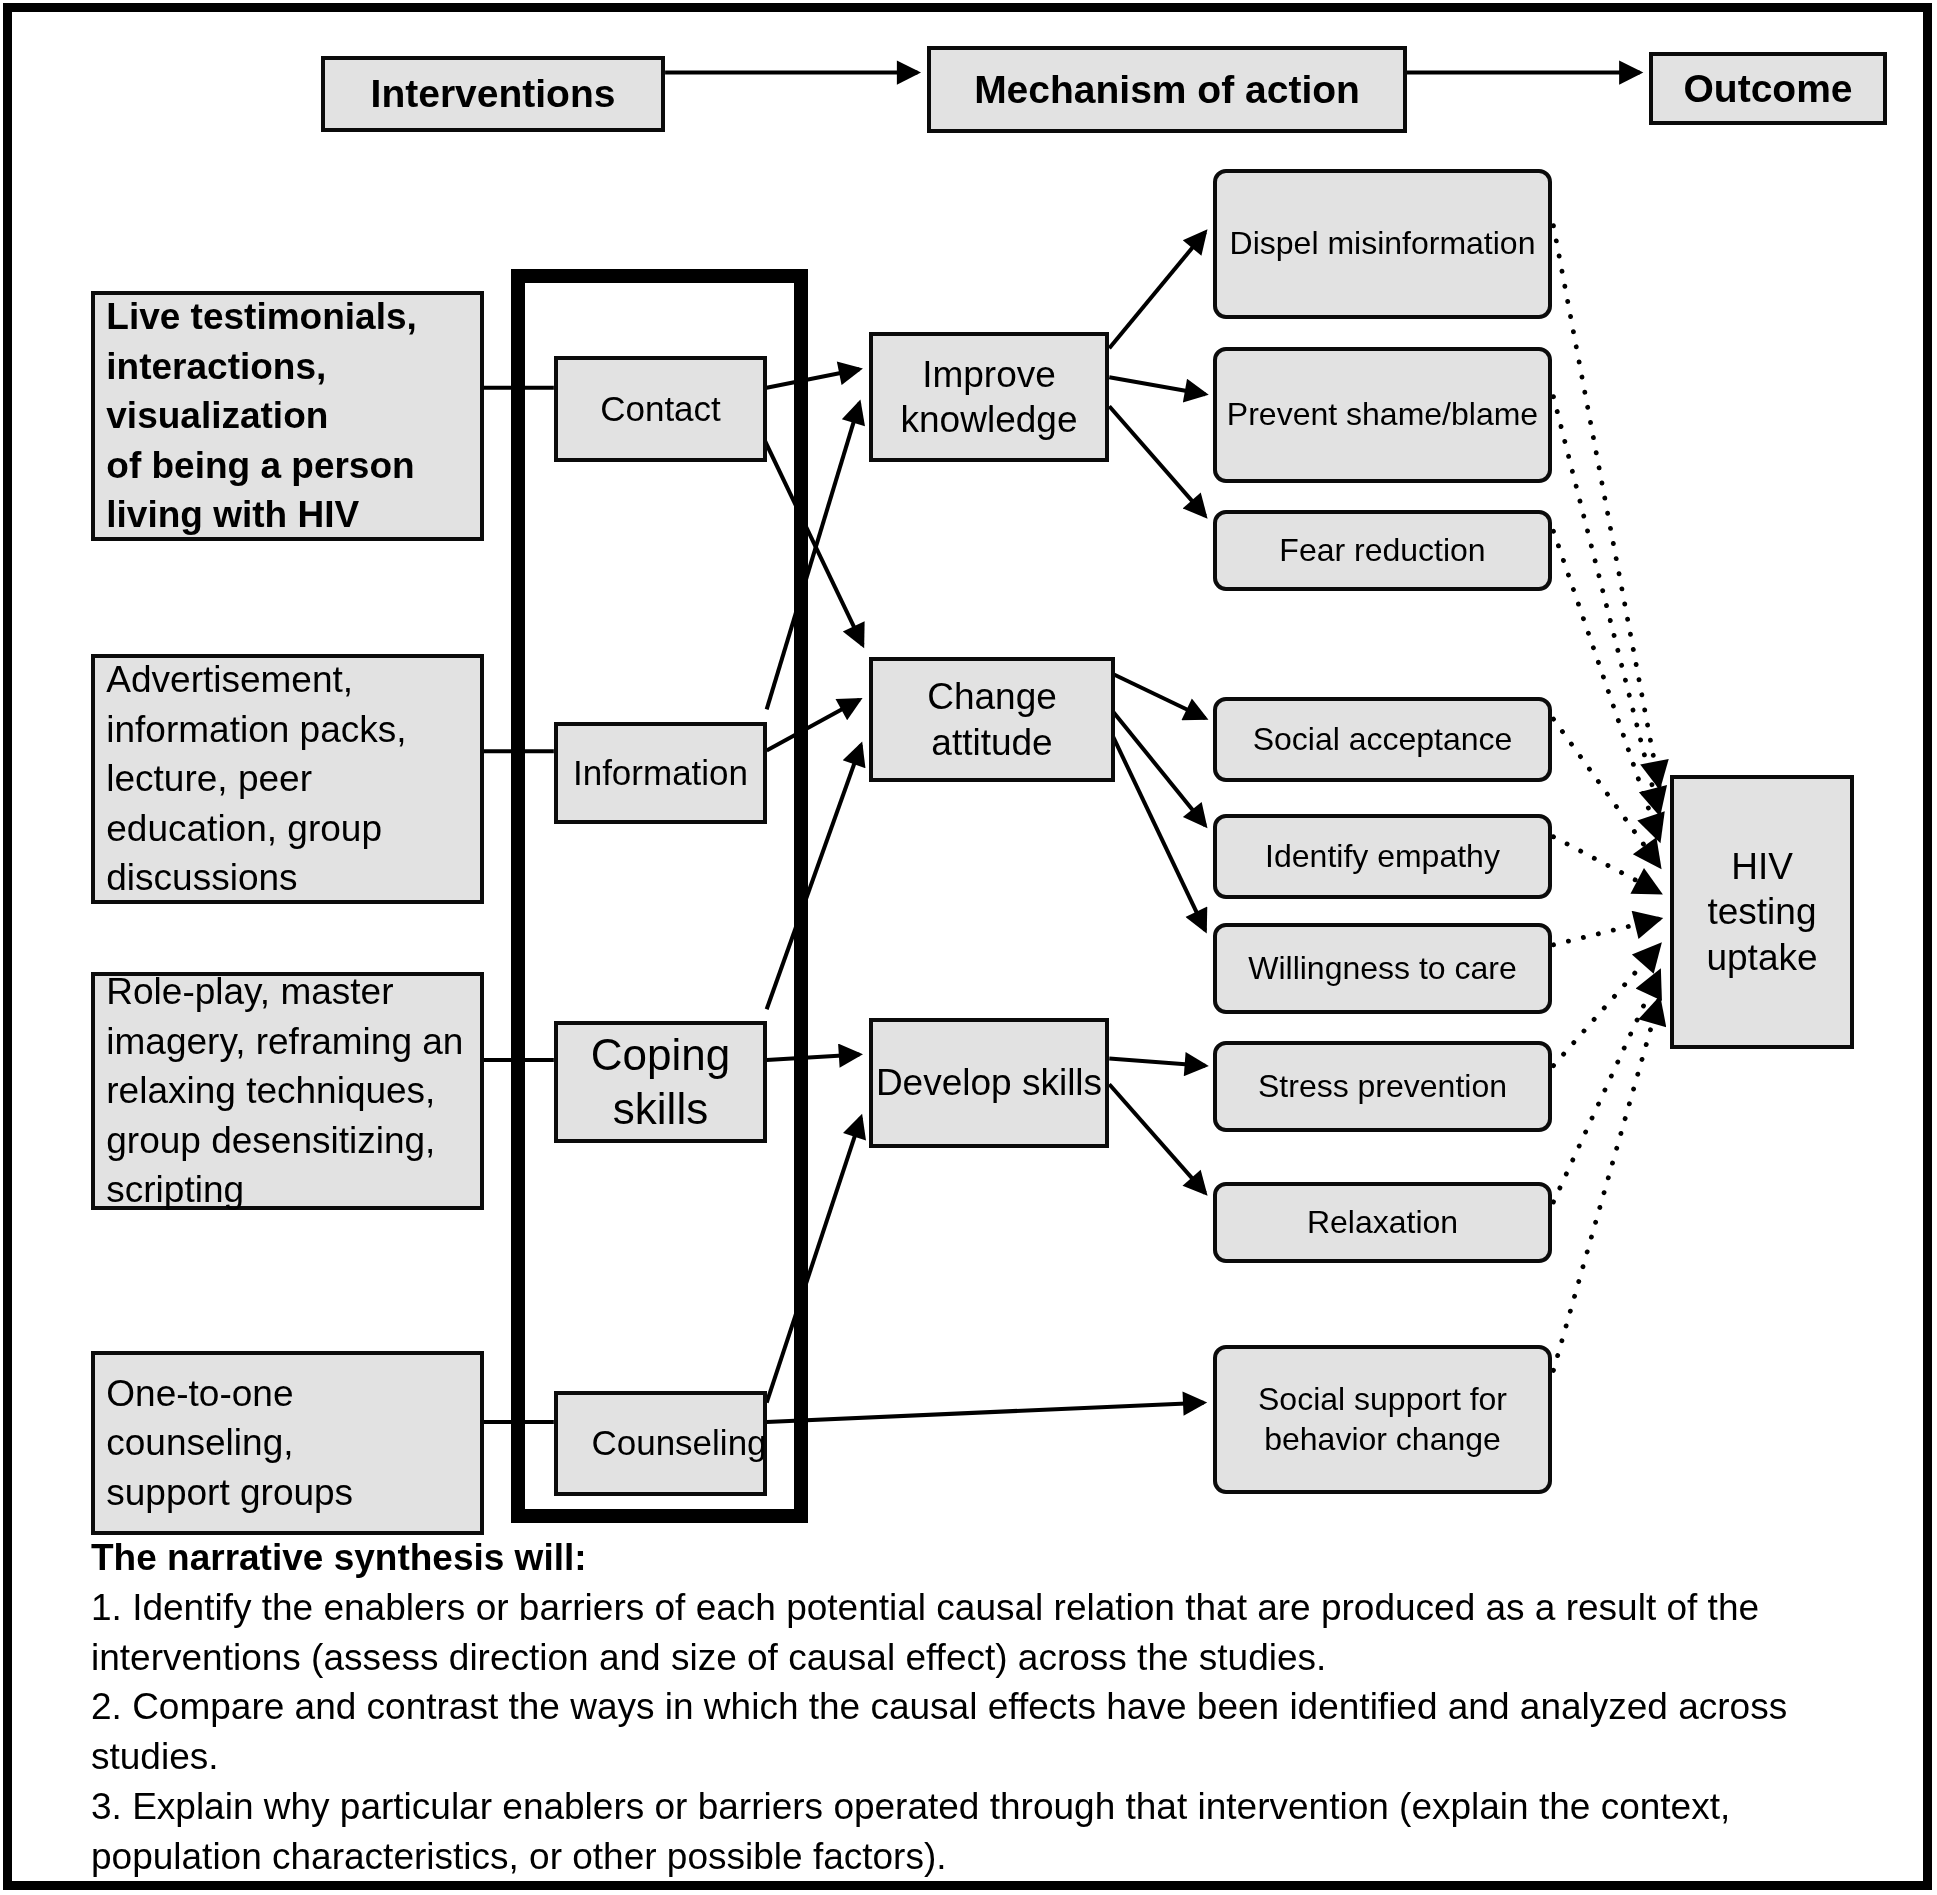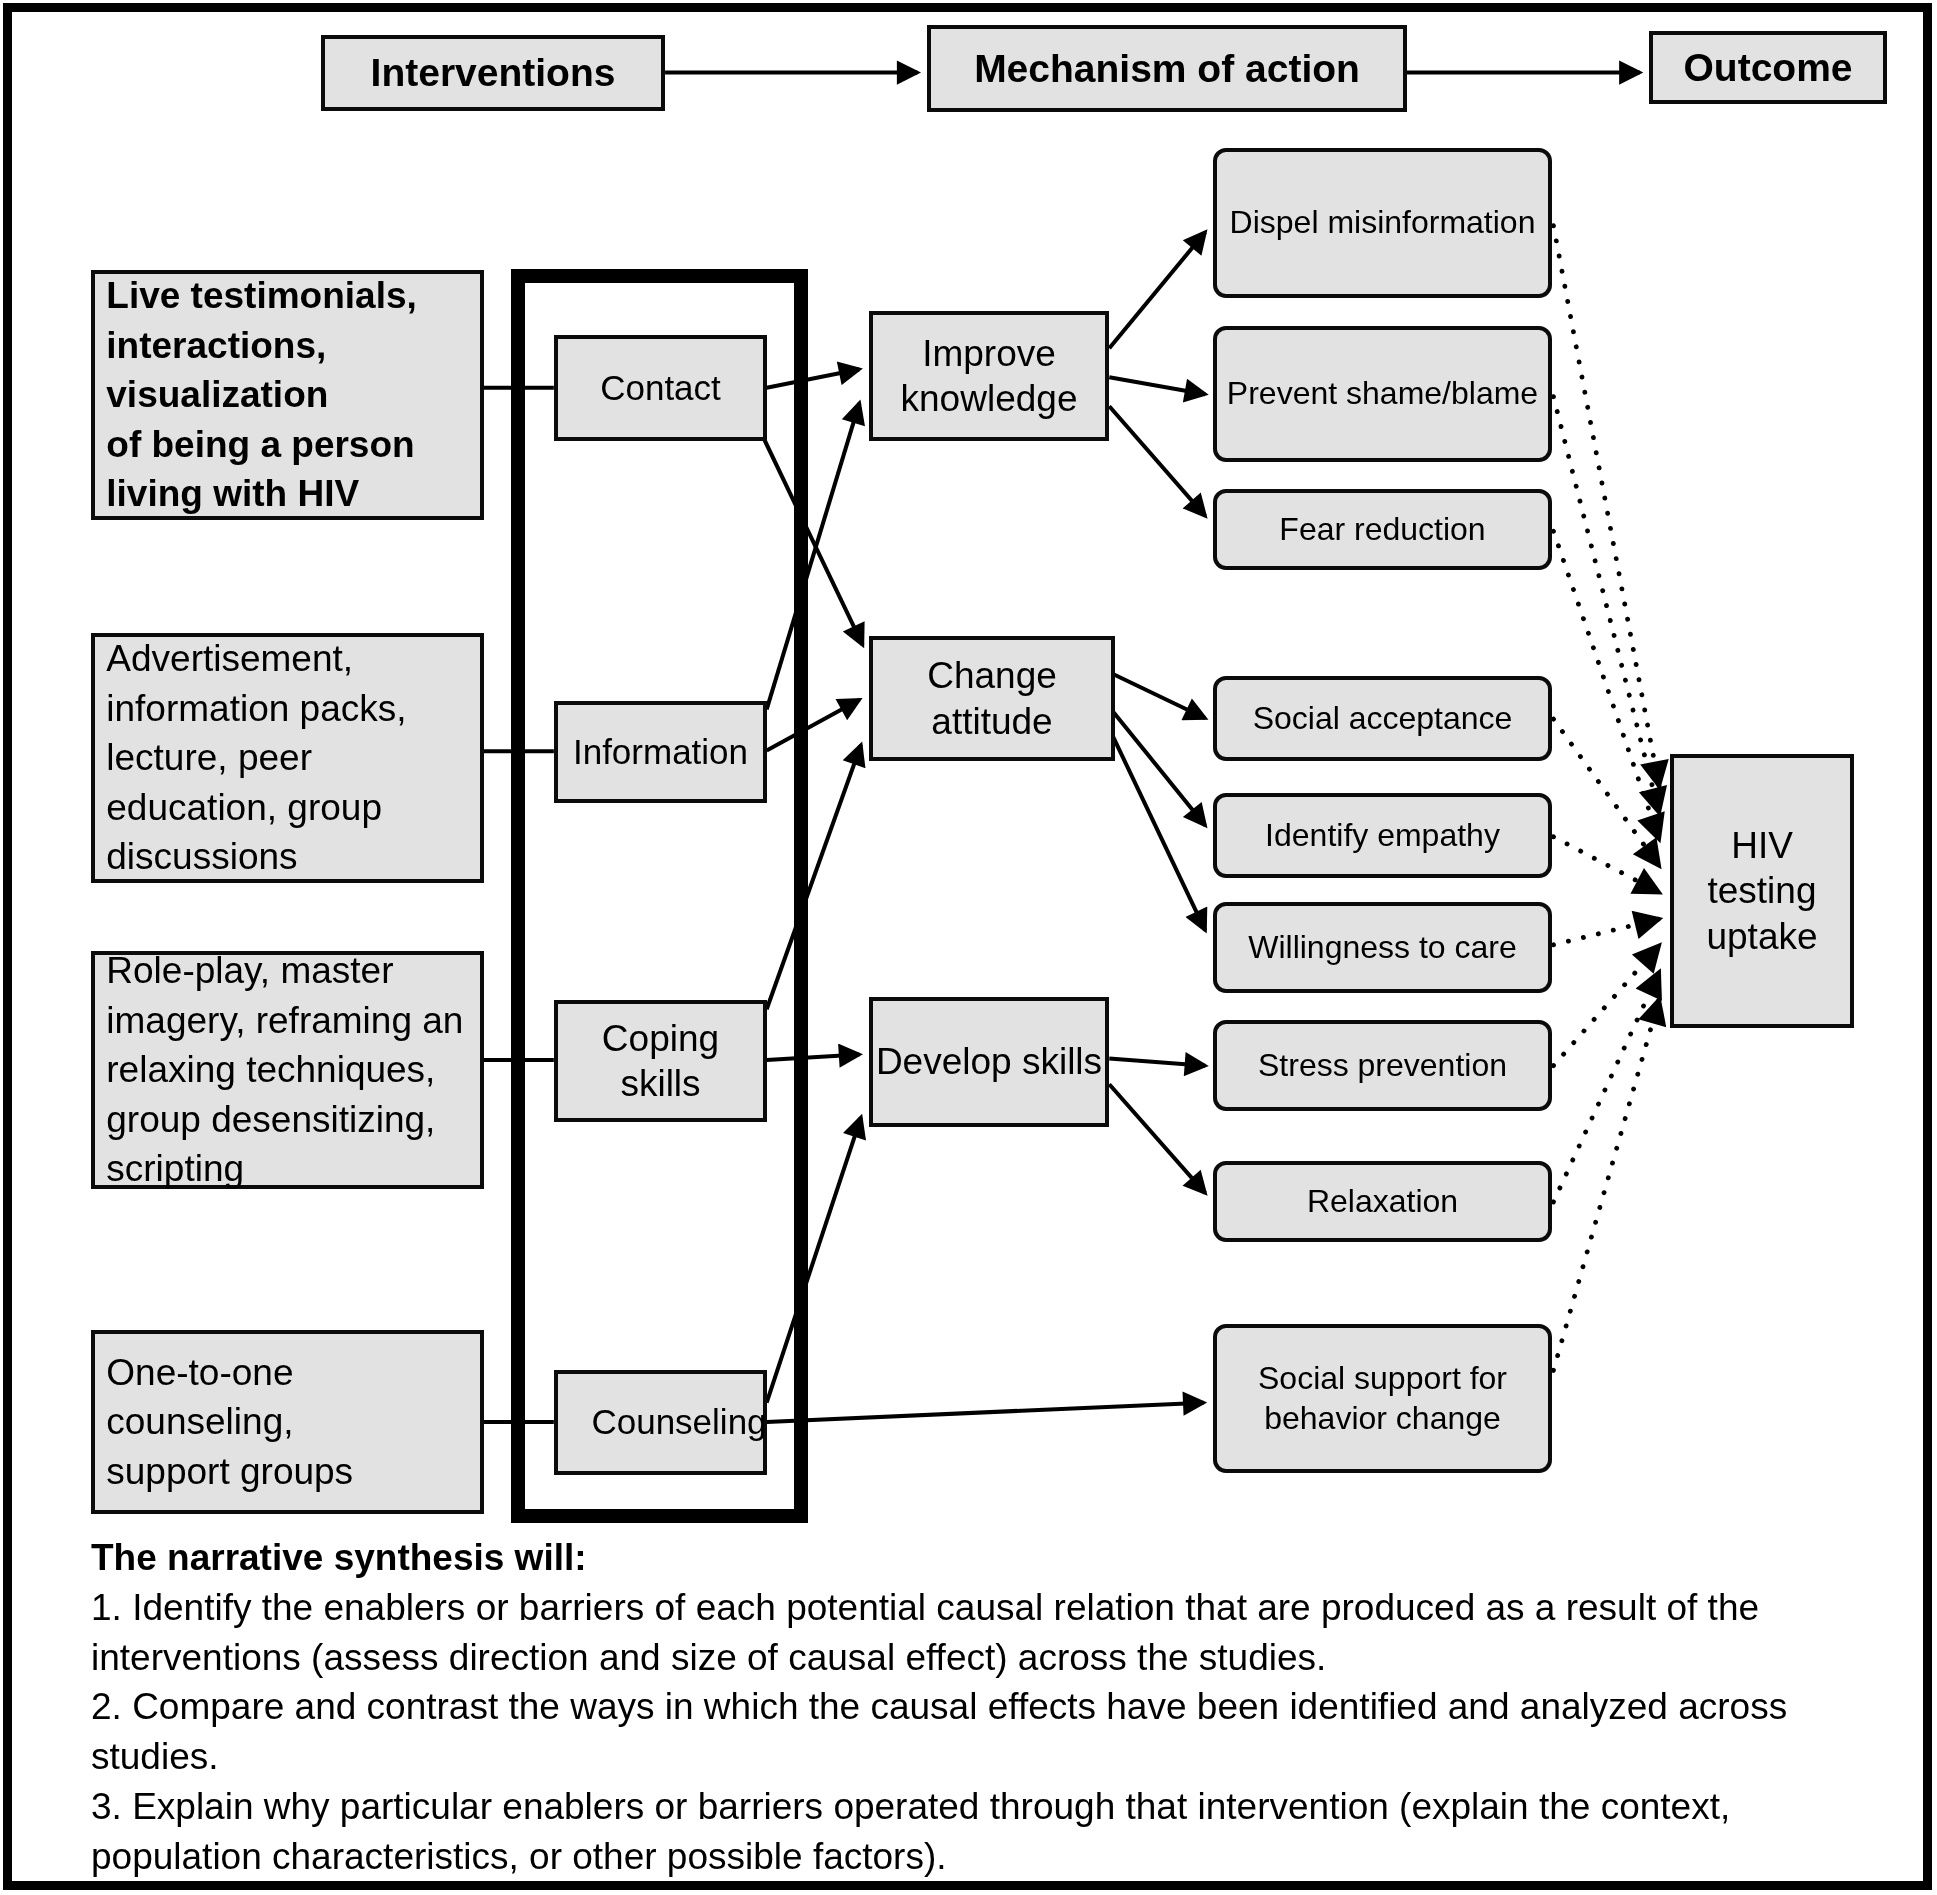--- a/index.html
+++ b/index.html
@@ -18,20 +18,21 @@
   }
   .box{
     position:absolute;
     background:#e2e2e2;
     border:4px solid #0b0b0b;
     box-sizing:border-box;
     display:flex;align-items:center;justify-content:center;
     text-align:center;
     font-size:37px;line-height:1.22;
     white-space:pre-line;
+    margin-top:21px;
   }
   .hdr{font-weight:bold;font-size:39px;border-width:4.8px;}
   .leftbox{
     justify-content:flex-start;text-align:left;
     padding:6.4px 11.3px;font-size:37px;line-height:1.34;
   }
   .effect{font-size:32px;border-radius:13px;}
   .frame{
     position:absolute;border:14.5px solid #000;box-sizing:border-box;
     background:transparent;
@@ -118,21 +119,21 @@
 group desensitizing,
 scripting</div>
   <div class="box leftbox" style="left:91px;top:1330px;width:393px;height:184px;">One-to-one
 counseling,
 support groups</div>
 
   <div class="frame" style="left:511px;top:269px;width:297px;height:1254px;"></div>
 
   <div class="box" style="left:554px;top:335px;width:213px;height:106px;font-size:35px;">Contact</div>
   <div class="box" style="left:554px;top:701px;width:213px;height:102px;font-size:35px;">Information</div>
-  <div class="box" style="left:554px;top:1000px;width:213px;height:122px;font-size:37px;">Coping skills</div>
+  <div class="box" style="left:554px;top:1000px;width:213px;height:122px;font-size:44px;">Coping skills</div>
   <div class="box" style="left:554px;top:1370px;width:213px;height:105px;font-size:35px;padding-left:37px;">Counseling</div>
 
   <div class="box" style="left:869px;top:311px;width:240px;height:130px;">Improve knowledge</div>
   <div class="box" style="left:869px;top:636px;width:246px;height:125px;">Change attitude</div>
   <div class="box" style="left:869px;top:997px;width:240px;height:130px;">Develop skills</div>
 
   <div class="box effect" style="left:1213px;top:148px;width:339px;height:150px;">Dispel misinformation</div>
   <div class="box effect" style="left:1213px;top:326px;width:339px;height:136px;">Prevent shame/blame</div>
   <div class="box effect" style="left:1213px;top:489px;width:339px;height:81px;">Fear reduction</div>
   <div class="box effect" style="left:1213px;top:676px;width:339px;height:85px;">Social acceptance</div>

